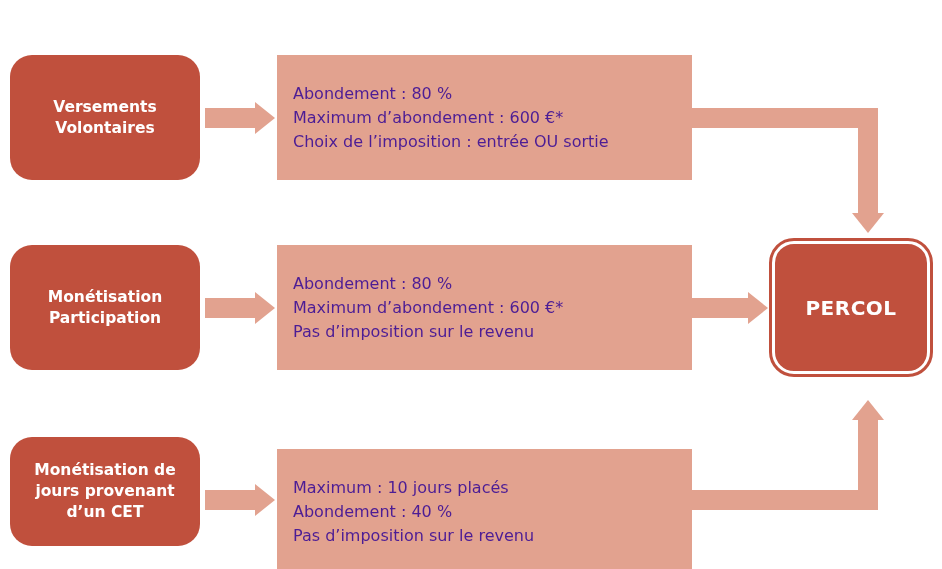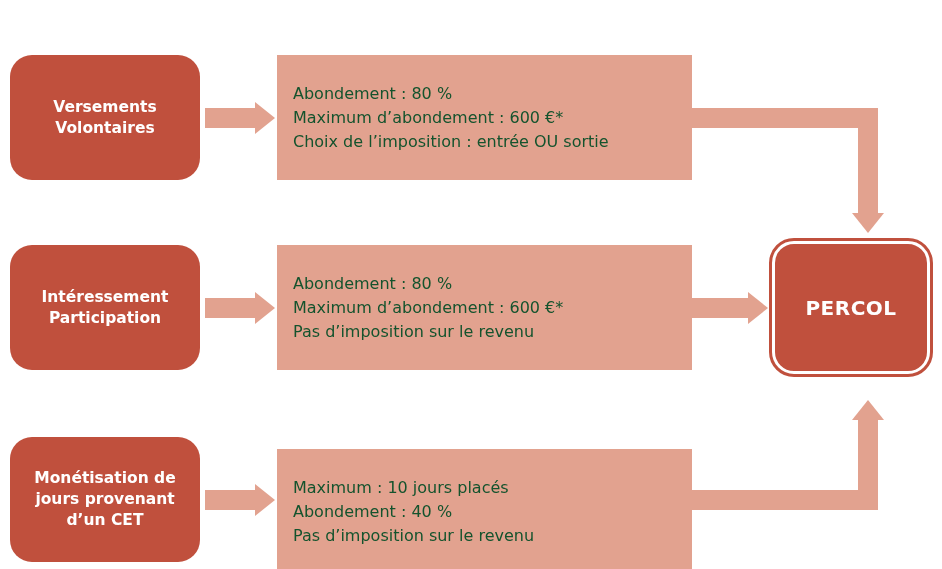--- a/index.html
+++ b/index.html
@@ -49,21 +49,21 @@
     box-sizing: border-box;
   }
   .source-box .lines {
     white-space: pre-line;
   }
 
   
   .detail-box {
     position: absolute;
     background: #e2a28f;
-    color: #14532d;
+    color: #4c1d95;
     font-size: 16px;
     line-height: 1.5;
     display: flex;
     flex-direction: column;
     justify-content: center;
     padding: 0 16px;
     box-sizing: border-box;
   }
   .detail-box .lines {
     white-space: pre-line;
@@ -130,41 +130,41 @@
     <span class="lines">Abondement : 80 %
 Maximum d’abondement : 600 €*
 Choix de l’imposition : entrée OU sortie</span>
   </div>
 
   <div class="arrow-shaft" style="left:692px; top:108px; width:186px; height:20px;"></div>
   <div class="arrow-shaft" style="left:858px; top:108px; width:20px; height:105px;"></div>
   <div class="arrow-head down" style="left:852px; top:213px;"></div>
 
   <div class="source-box" style="left:10px; top:245px; width:190px; height:125px;">
-    <span class="lines">Intéressement
+    <span class="lines">Monétisation
 Participation</span>
   </div>
 
   <div class="arrow-shaft" style="left:205px; top:298px; width:50px; height:20px;"></div>
   <div class="arrow-head right" style="left:255px; top:292px;"></div>
 
   <div class="detail-box" style="left:277px; top:245px; width:415px; height:125px;">
     <span class="lines">Abondement : 80 %
 Maximum d’abondement : 600 €*
 Pas d’imposition sur le revenu</span>
   </div>
 
   <div class="arrow-shaft" style="left:692px; top:298px; width:56px; height:20px;"></div>
   <div class="arrow-head right" style="left:748px; top:292px;"></div>
 
   <div class="target-box" style="left:772px; top:241px; width:158px; height:133px;">
     <span>PERCOL</span>
   </div>
 
-  <div class="source-box" style="left:10px; top:437px; width:190px; height:125px;">
+  <div class="source-box" style="left:10px; top:437px; width:190px; height:109px;">
     <span class="lines">Monétisation de
 jours provenant
 d’un CET</span>
   </div>
 
   <div class="arrow-shaft" style="left:205px; top:490px; width:50px; height:20px;"></div>
   <div class="arrow-head right" style="left:255px; top:484px;"></div>
 
   <div class="detail-box" style="left:277px; top:437px; width:415px; height:125px;margin-top:12px;">
     <span class="lines">Maximum : 10 jours placés

